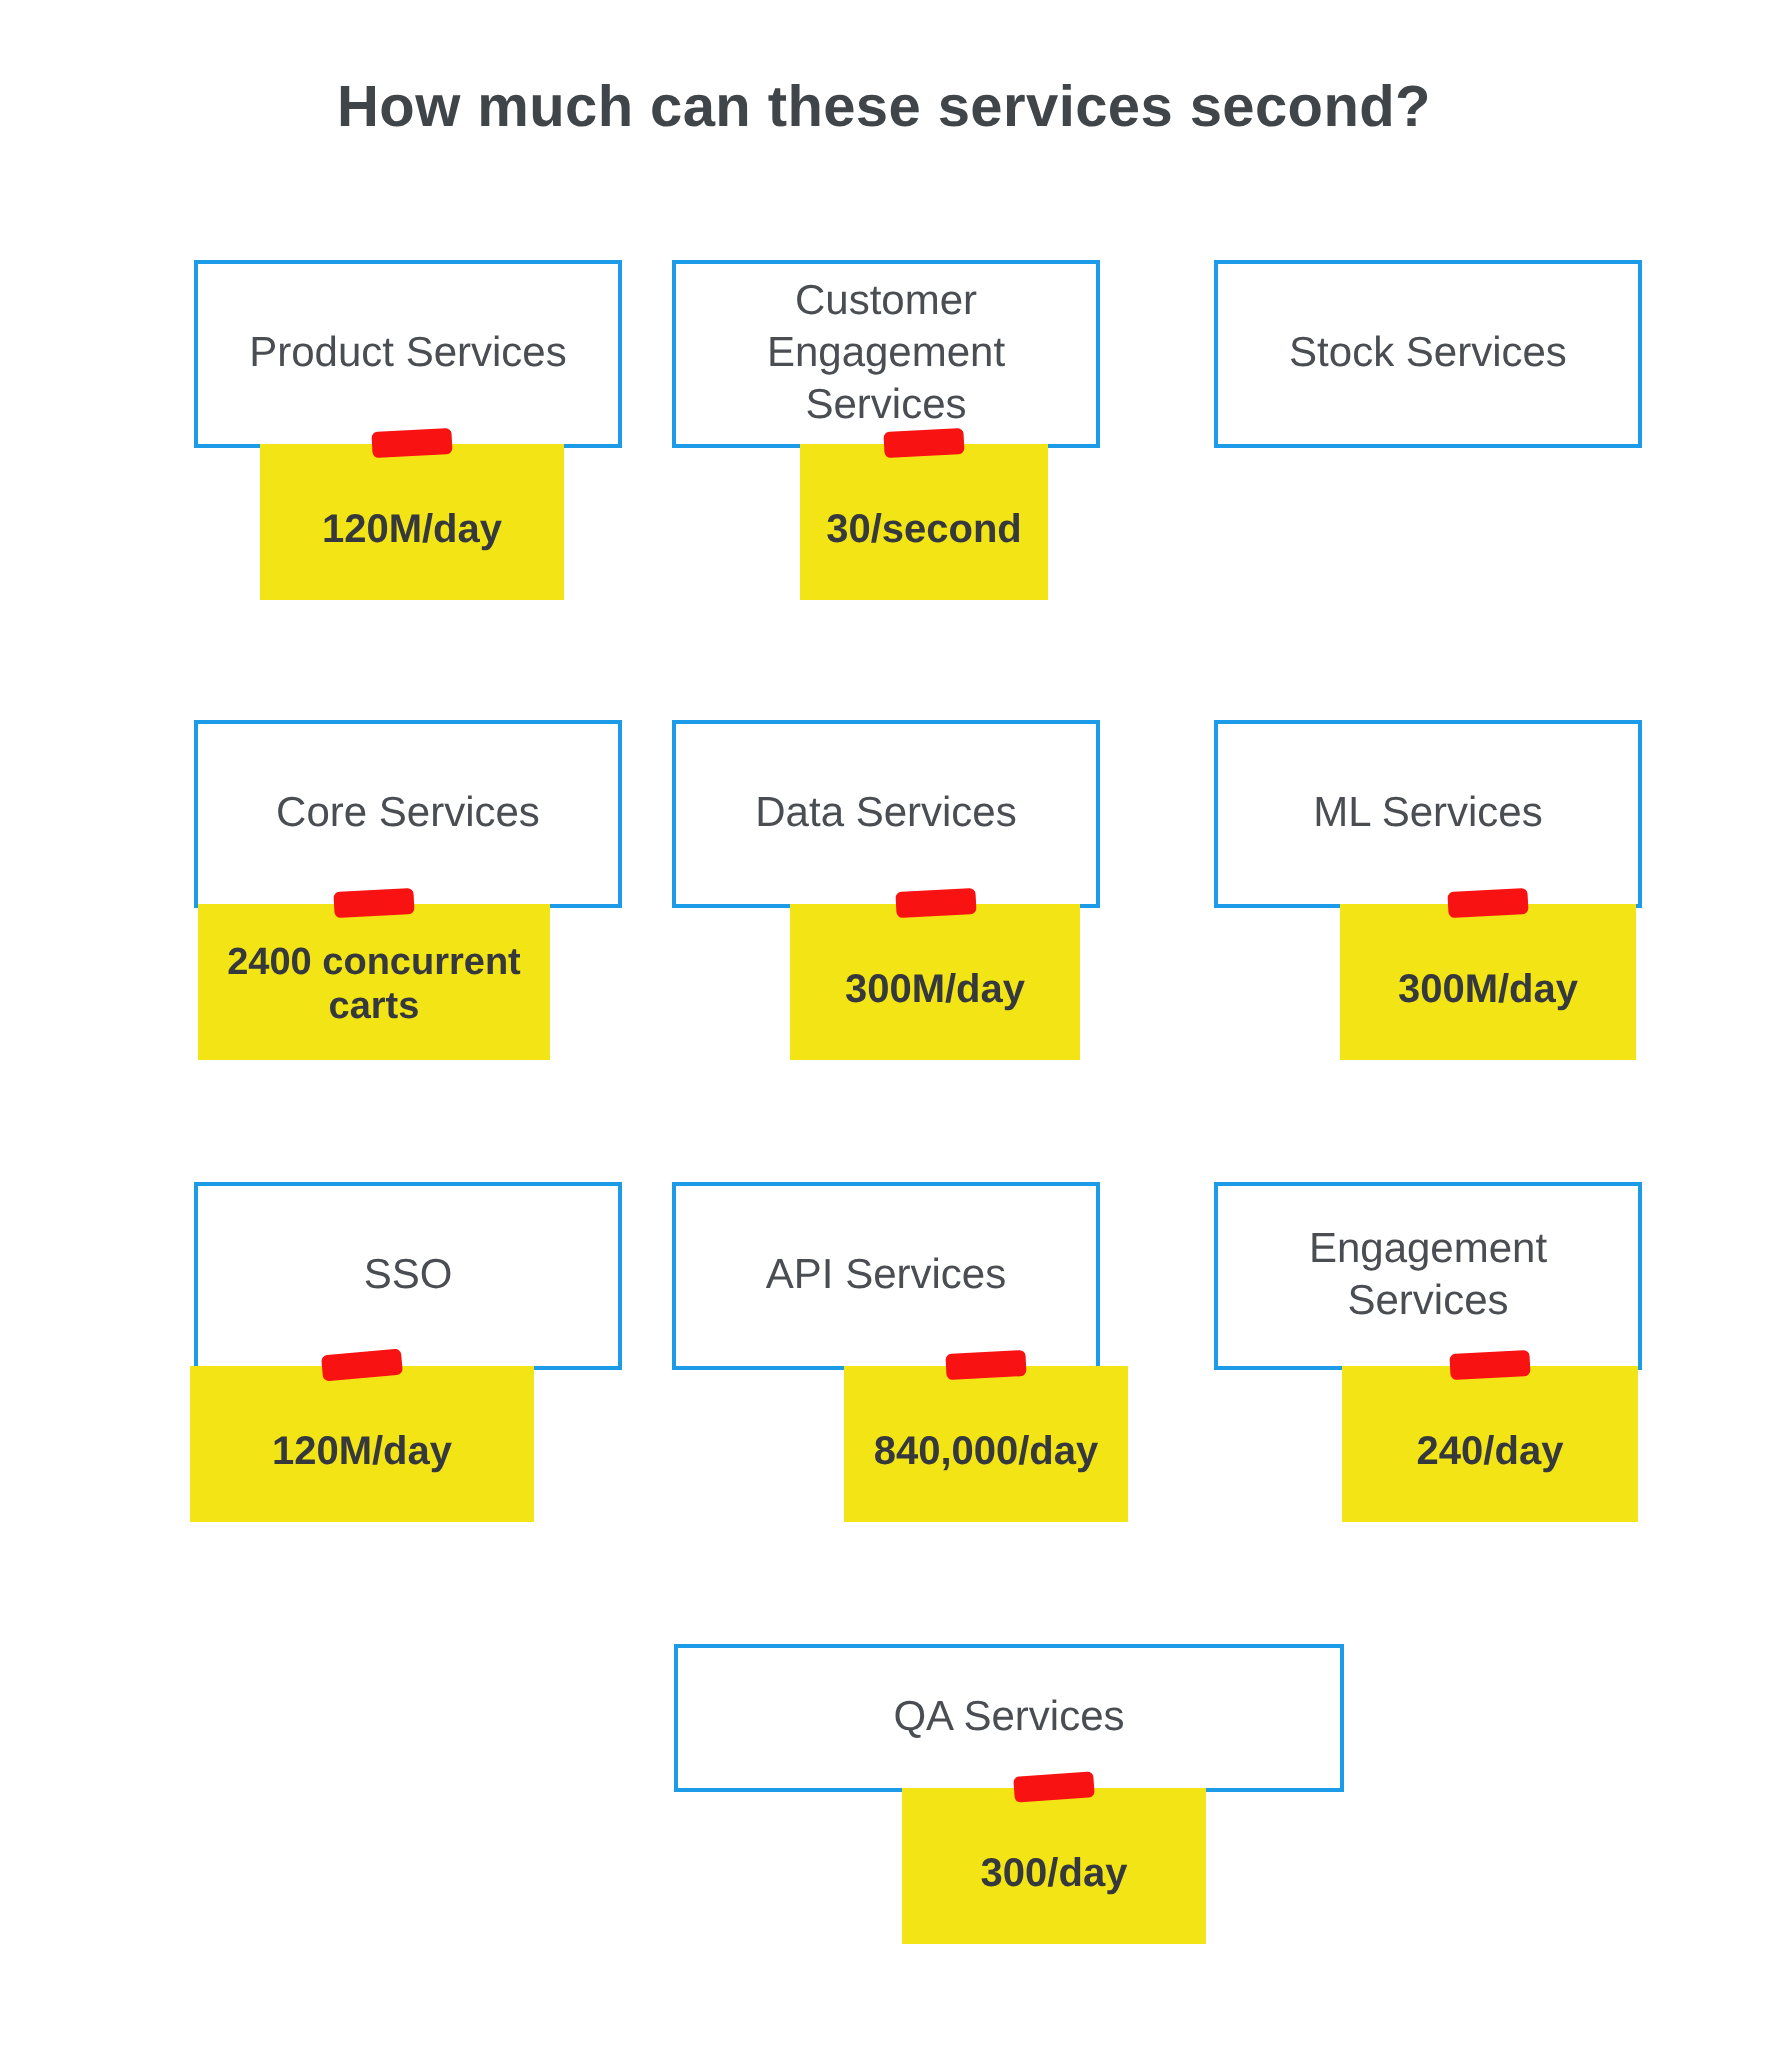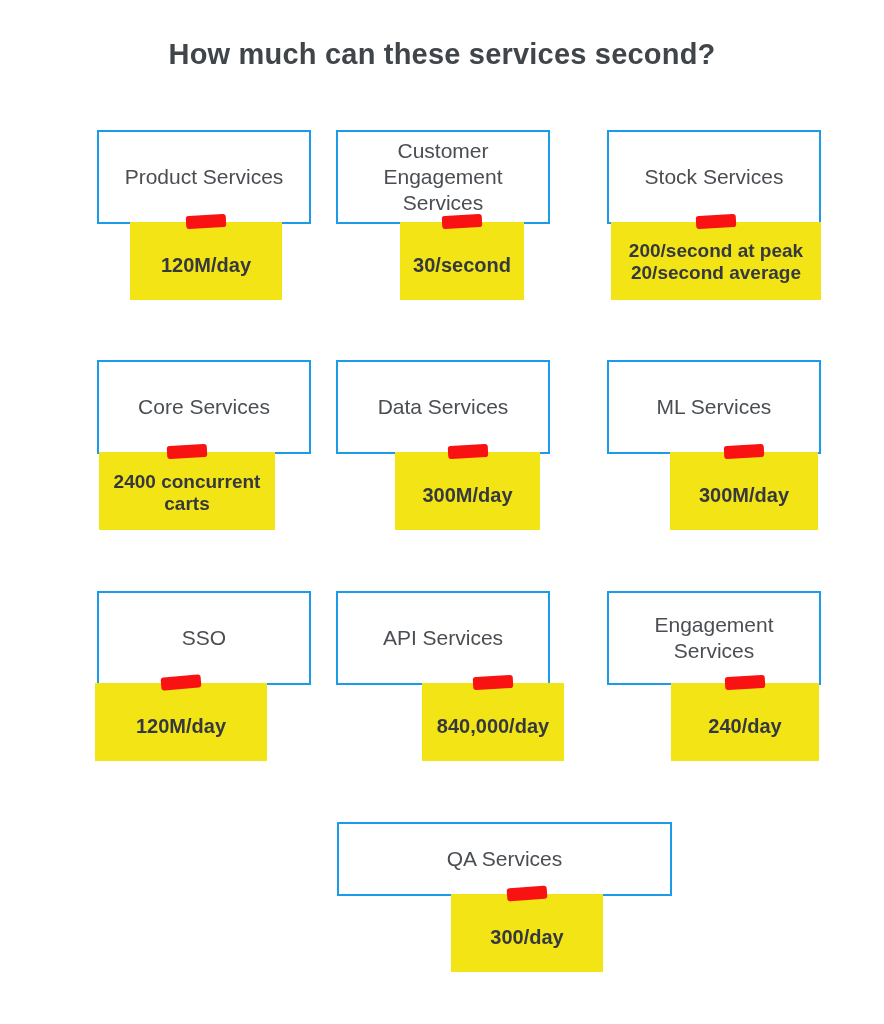--- a/index.html
+++ b/index.html
@@ -133,27 +133,20 @@
             <div class="tape"></div>
             <div class="sticky-text">
               <span class="note-line">30/second</span>
             </div>
           </div>
         </div>
         <div class="card col-2 card-stock-services">
           <div class="box">
             <span class="service-label">Stock Services</span>
           </div>
-          <div class="sticky">
-            <div class="tape"></div>
-            <div class="sticky-text">
-              <span class="note-line">200/second at peak</span>
-              <span class="note-line">20/second average</span>
-            </div>
-          </div>
         </div>
       </div>
       <div class="row row-1">
         <div class="card col-0 card-core-services">
           <div class="box">
             <span class="service-label">Core Services</span>
           </div>
           <div class="sticky">
             <div class="tape"></div>
             <div class="sticky-text">

